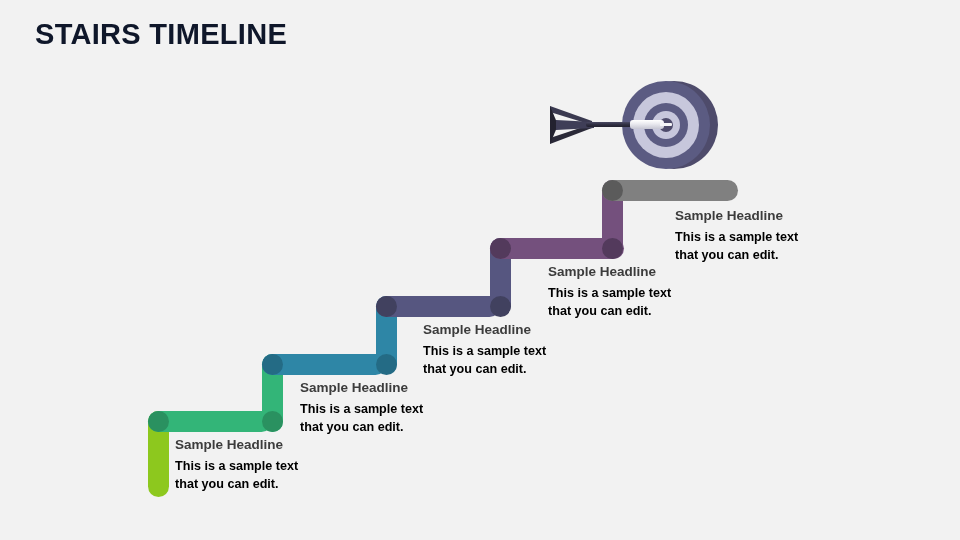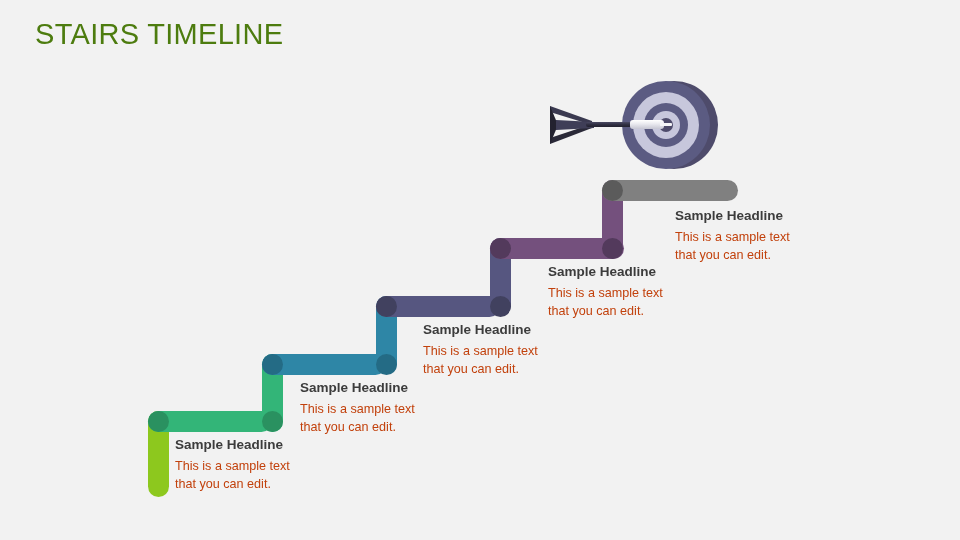--- a/index.html
+++ b/index.html
@@ -10,23 +10,23 @@
     font-family:"Liberation Sans", sans-serif;
     overflow:hidden;
     position:relative;
   }
   #slide{position:absolute;inset:0;width:960px;height:540px;}
 
   .title{
     position:absolute;
     left:35px; top:18px;
     font-size:29px;
-    font-weight:normal;
+    font-weight:bold;
     letter-spacing:0.3px;
-    color:#4d7c0f;
+    color:#0f172a;
     white-space:nowrap;
   }
 
   
   .step{position:absolute;}
 
   .riser{
     position:absolute;
     width:21px;
     border-radius:11px;
@@ -49,23 +49,24 @@
   }
   .label .headline{
     font-size:13.5px;
     font-weight:bold;
     color:#3c3c3c;
     margin:0 16px 3px 0;
     line-height:1.25;
   }
   .label .body{
     font-size:12.6px;
-    color:#c2410c;
+    color:#000000;
     line-height:1.45;
     margin:0;
+    font-weight:bold;
   }
 
   
   #target-group{position:absolute;left:548px;top:78px;width:172px;height:100px;}
   .t-shadow{
     position:absolute;
     border-radius:50%;
     background:#4e4b6b;
   }
   .t-ring{

